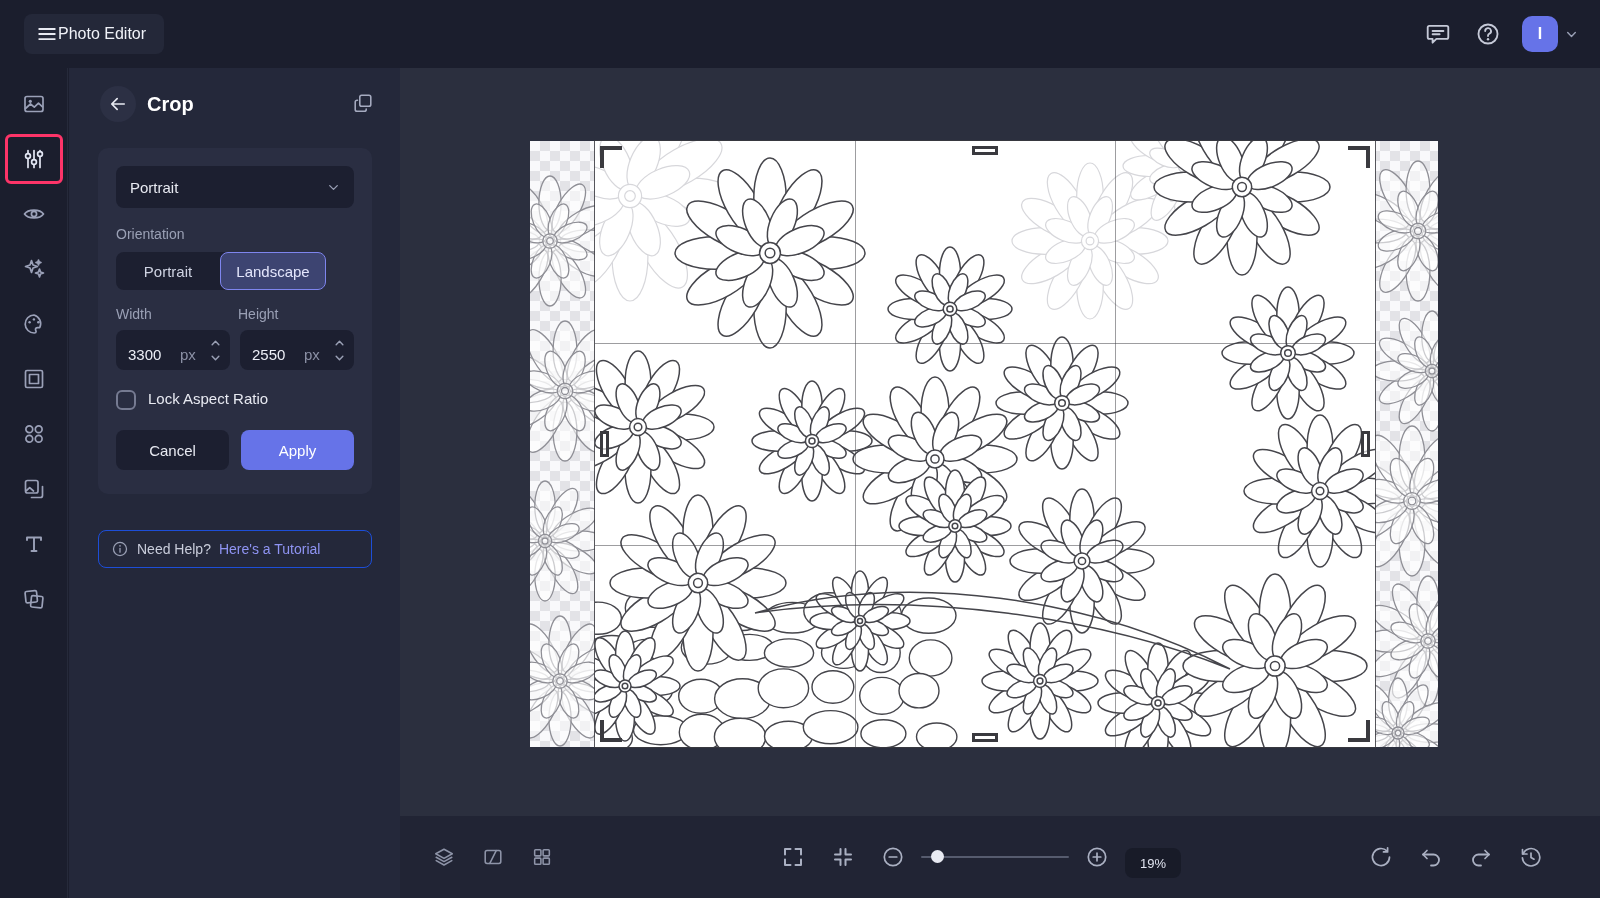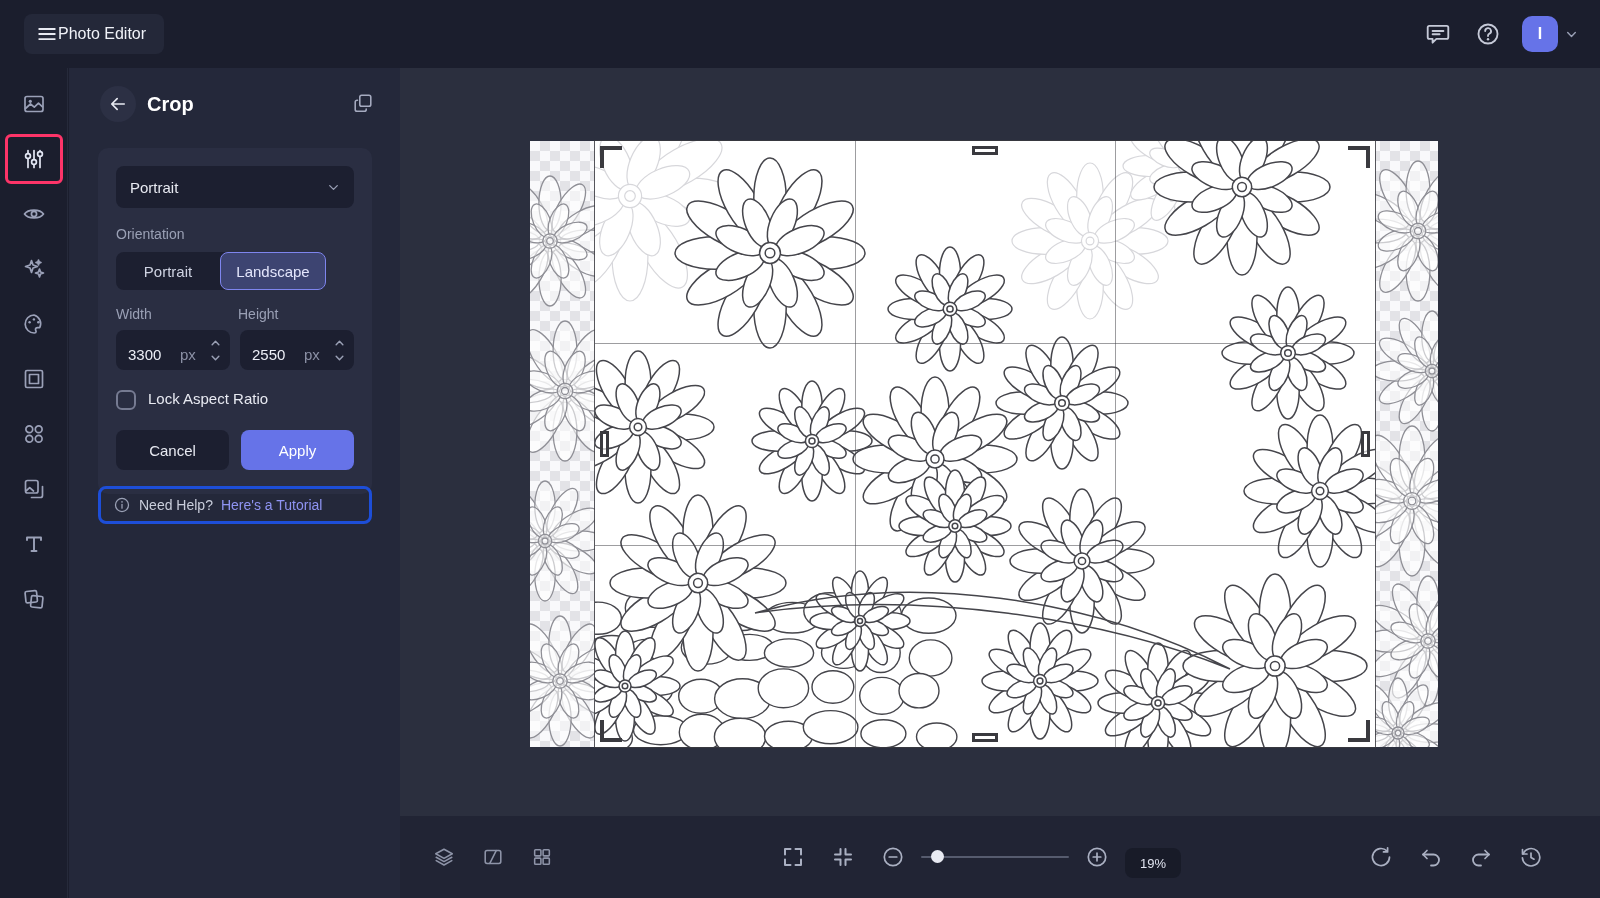--- a/index.html
+++ b/index.html
@@ -45,21 +45,21 @@
   .numfield input{width:44px;background:transparent;border:none;outline:none;color:#eceef6;font-size:15px;font-family:inherit;padding:0}
   .unit{font-size:15px;color:#8b90a5;margin-left:8px}
   .stepper{position:absolute;right:7px;top:6px;display:flex;flex-direction:column;gap:2px}
   .stepper button{width:16px;height:13px;background:none;border:none;color:#9aa0b5;display:flex;align-items:center;justify-content:center;cursor:pointer;padding:0}
   .check-row{margin-top:20px;display:flex;align-items:flex-start;gap:12px;font-size:15px;color:#e8eaf2;cursor:pointer}
   .checkbox{width:20px;height:20px;border:2px solid #767b92;border-radius:6px;background:transparent;display:inline-block}
   .btn-row{margin-top:20px;display:flex;gap:12px}
   .btn{width:113px;height:40px;border:none;border-radius:8px;font-size:15px;font-family:inherit;cursor:pointer}
   .btn.cancel{background:#1c1f30;color:#e8eaf2}
   .btn.apply{background:#6673e8;color:#fff}
-  .help-card{position:absolute;left:29px;top:418px;width:274px;height:38px;border:3px solid #1d4ed8;border-radius:8px;display:flex;align-items:center;gap:8px;padding:0 12px;color:#9aa0b5}
+  .help-card{position:absolute;left:29px;top:462px;width:274px;height:38px;border:1px solid #1d4ed8;border-radius:8px;display:flex;align-items:center;gap:8px;padding:0 12px;color:#9aa0b5}
   .help-text{font-size:14px;color:#c9cddb}
   .help-link{font-size:14px;color:#8f94f3;text-decoration:none;cursor:pointer}
 
   
   .canvas{position:absolute;left:400px;top:68px;width:1200px;height:830px;background:#2b2f3e}
   .image-wrap{position:absolute;left:130px;top:73px;width:908px;height:606px;background:repeating-conic-gradient(#e3e3e7 0% 25%, #f9f9fb 0% 50%) 0 0/20px 20px;cursor:move}
   .image-wrap svg{position:absolute;left:0;top:0}
   .crop-box{position:absolute;left:65px;top:0;width:780px;height:606px;outline:1px solid rgba(58,58,64,.85)}
   .gl{position:absolute;background:rgba(60,60,66,.5);pointer-events:none}
   .gl.v{top:0;bottom:0;width:1px}

